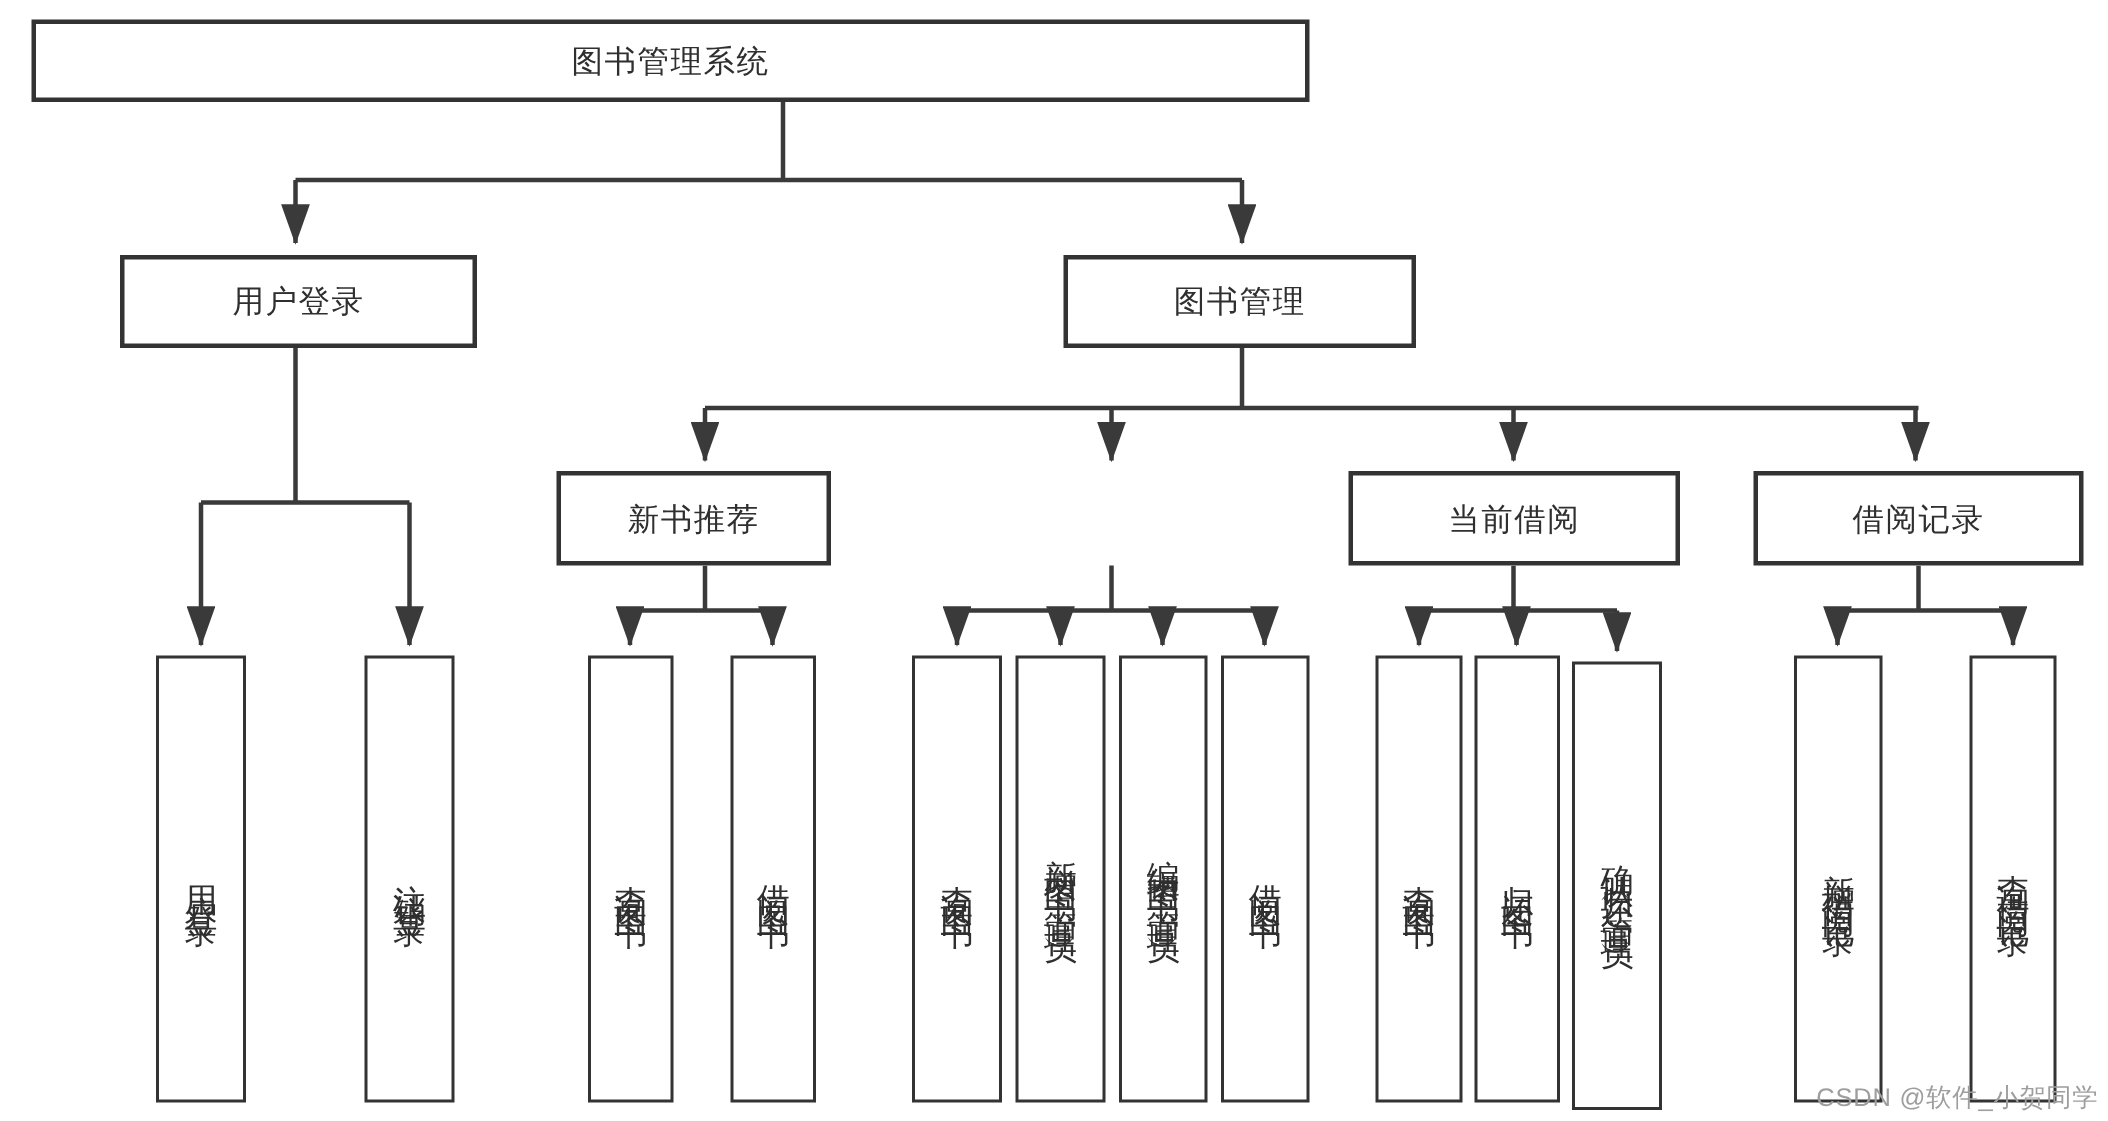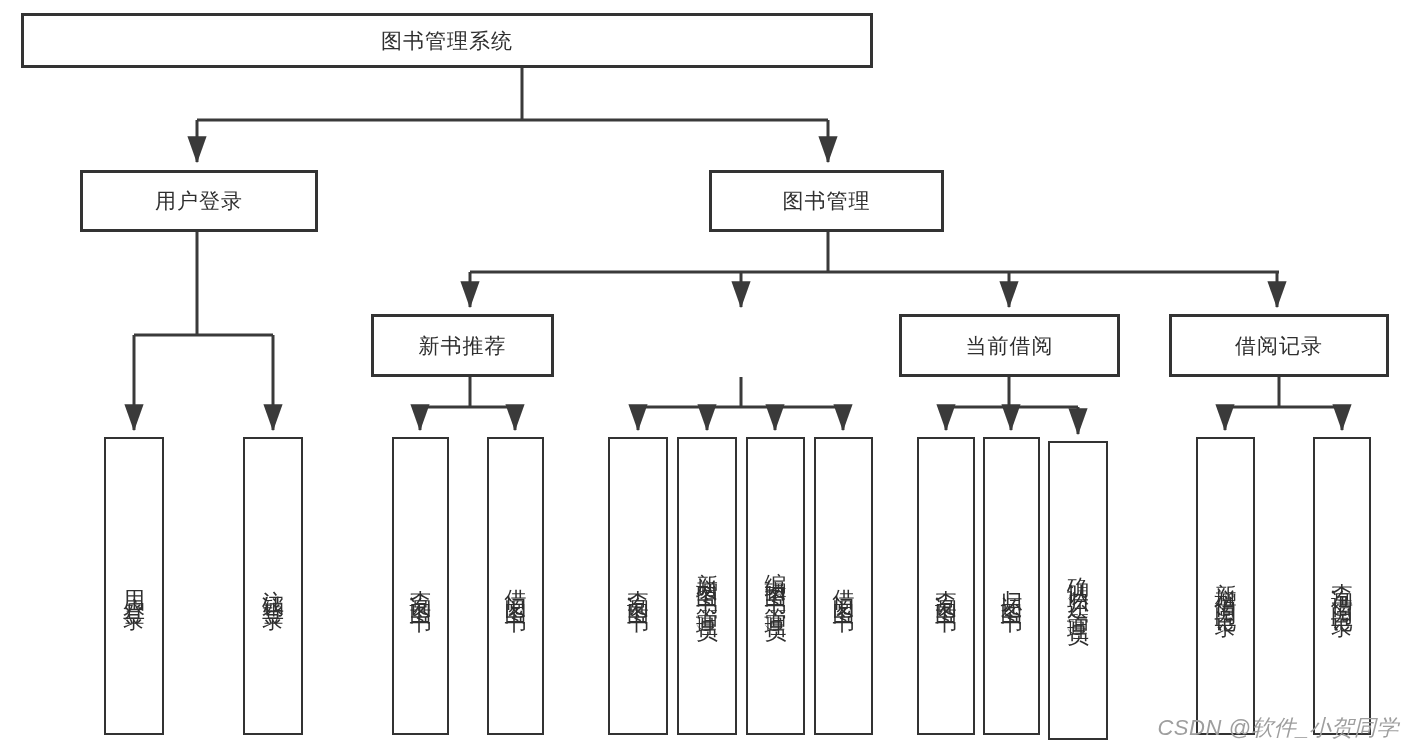--- a/index.html
+++ b/index.html
@@ -42,25 +42,24 @@
     text-orientation: mixed;
     font-size: 22px;
     letter-spacing: 7px;
     line-height: 1;
     white-space: nowrap;
   }
   .watermark {
     position: absolute;
     right: 6px;
     bottom: 4px;
-    font-size: 22px;
+    font-size: 17px;
     color: #9e9e9e;
     letter-spacing: 0.5px;
     white-space: nowrap;
-    font-style: italic;
   }
 </style>
 </head>
 <body>
 
 <div id="canvas">
 
   <svg id="wires" viewBox="0 0 1405 747" xmlns="http://www.w3.org/2000/svg">
     <defs>
       <marker id="arrow" markerWidth="9" markerHeight="6.4" refX="8.6" refY="3.2" orient="auto" markerUnits="strokeWidth">

